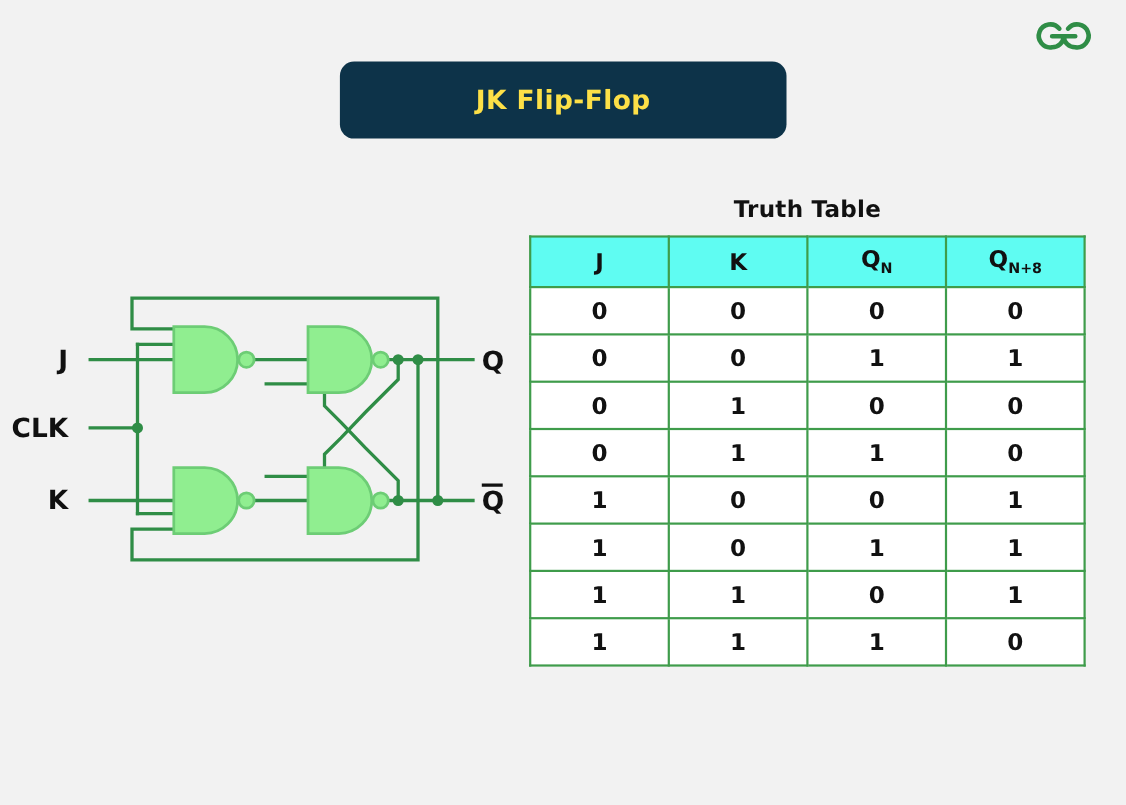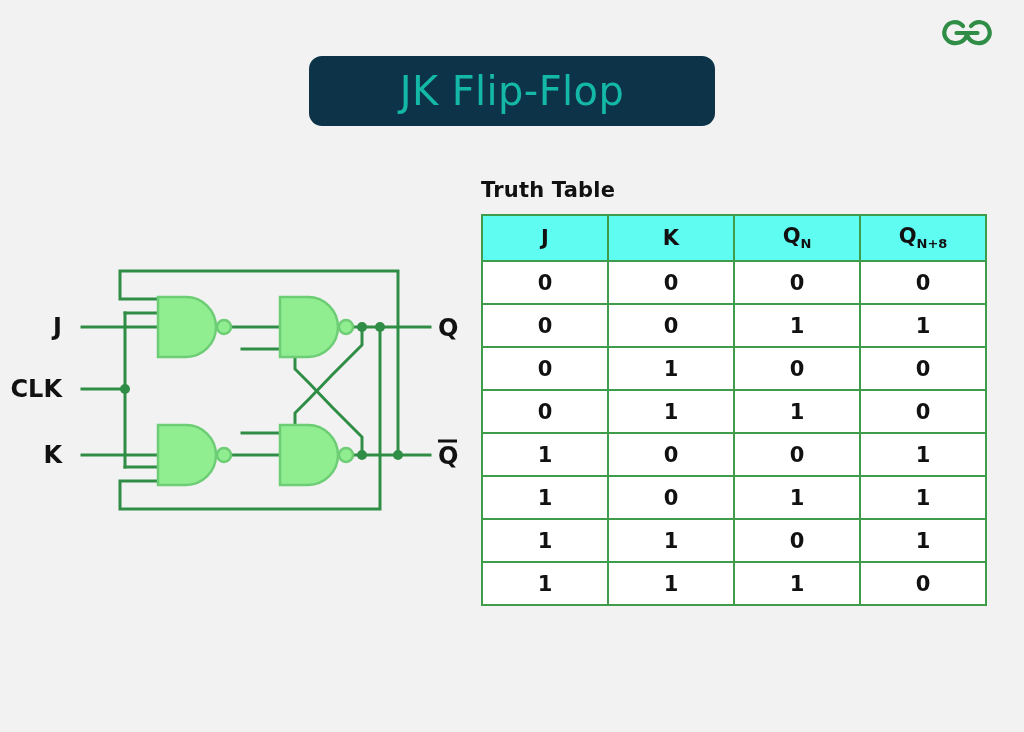--- a/index.html
+++ b/index.html
@@ -32,23 +32,23 @@
     top: 56px;
     width: 406px;
     height: 70px;
     background: #0d3349;
     border-radius: 13px;
     display: flex;
     align-items: center;
     justify-content: center;
   }
   #title-text {
-    color: #14b8a6;
-    font-size: 40px;
-    font-weight: normal;
+    color: #fde047;
+    font-size: 24px;
+    font-weight: bold;
     letter-spacing: 0.4px;
     line-height: 1;
   }
 
   
   #circuit-figure {
     position: absolute;
     left: 10px;
     top: 255px;
     width: 470px;
@@ -56,21 +56,21 @@
   }
 
   
   #truth-table-block {
     position: absolute;
     left: 481px;
     top: 178px;
     width: 506px;
   }
   #truth-table-caption {
-    text-align: left;
+    text-align: center;
     font-size: 21px;
     font-weight: bold;
     color: #111111;
     margin-bottom: 12px;
     letter-spacing: 0.2px;
   }
   table#truth-table {
     border-collapse: collapse;
     width: 506px;
     table-layout: fixed;

